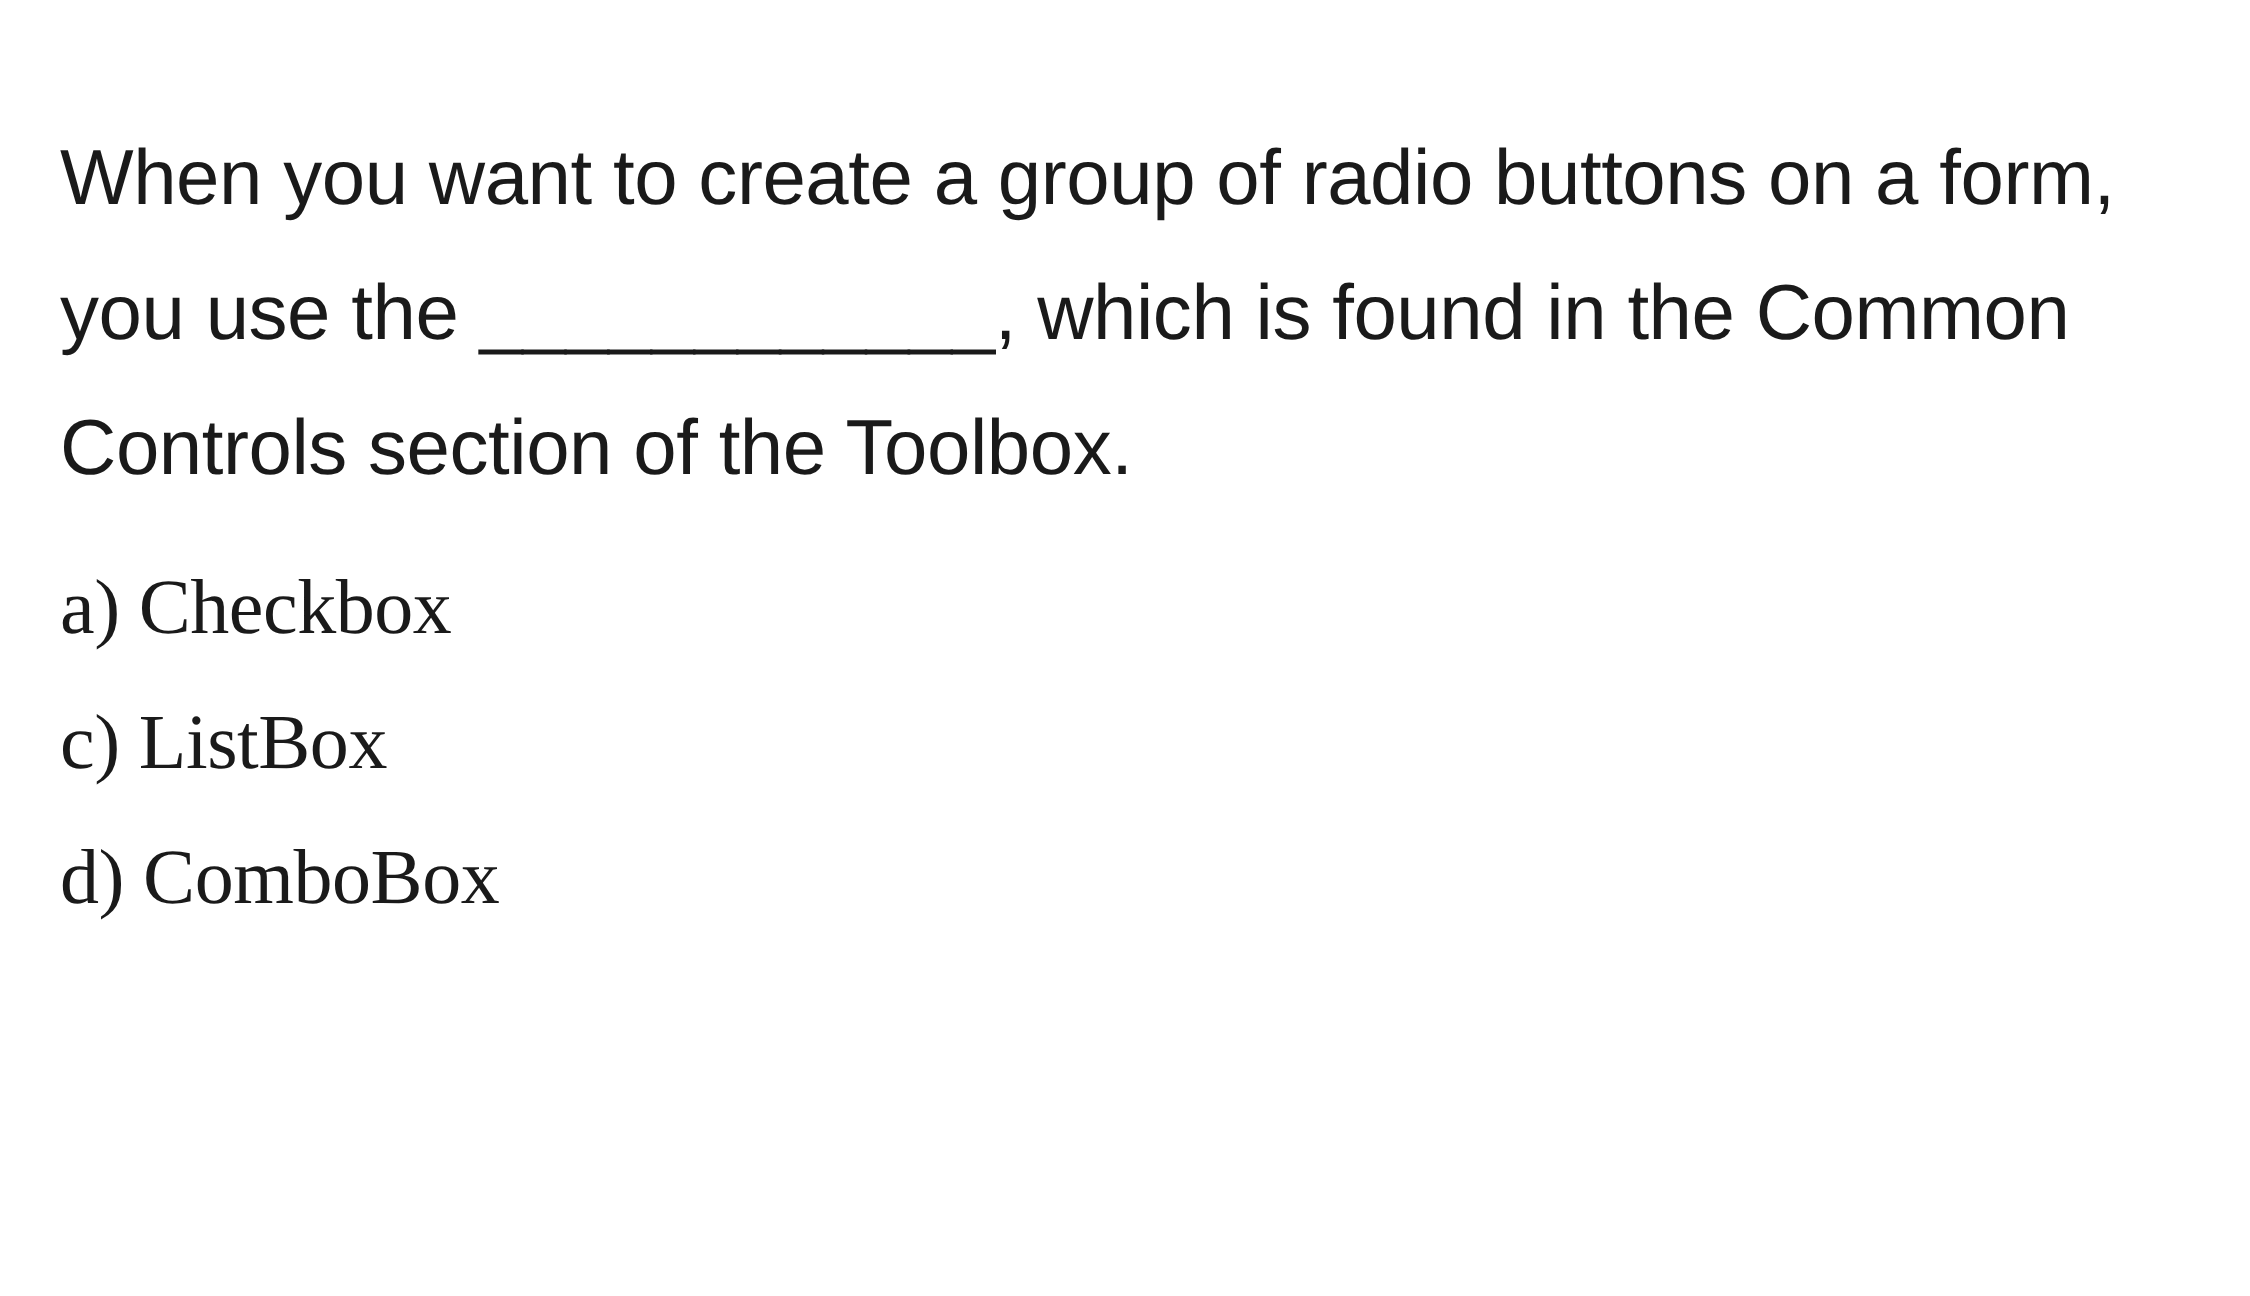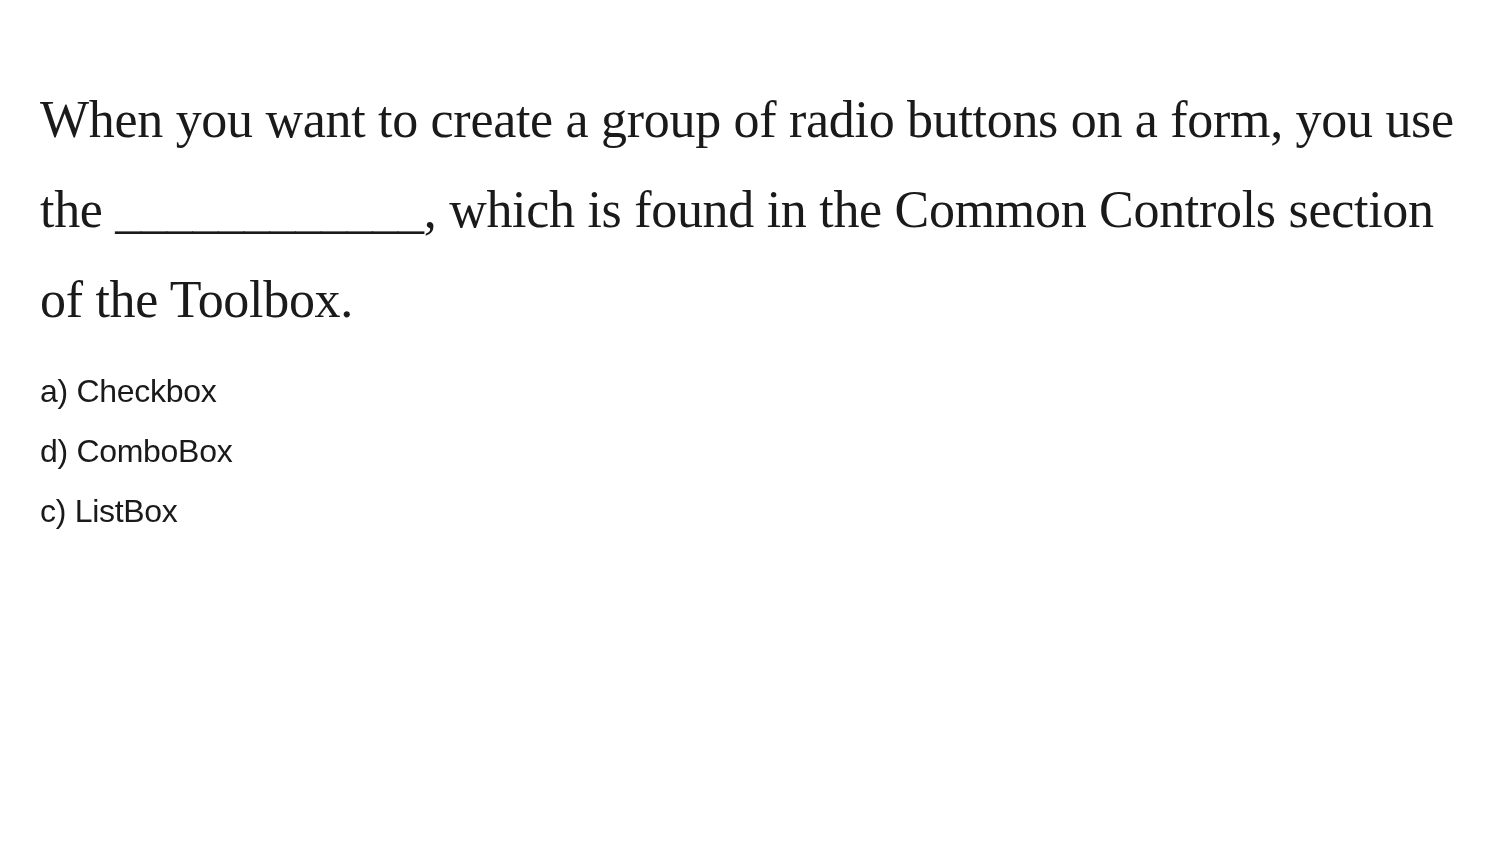--- a/index.html
+++ b/index.html
@@ -14,35 +14,35 @@
     }
     .container {
       padding: 75px 40px 40px 40px;
     }
     .question {
       font-size: 52px;
       line-height: 1.73;
       font-weight: 400;
       margin-bottom: 22px;
       letter-spacing: -0.3px;
-      font-family: Liberation Serif, serif;
     }
     .options {
-      font-size: 32px;
+      font-size: 52px;
       line-height: 1.5;
       font-weight: 400;
       letter-spacing: -0.3px;
+      font-family: Liberation Serif, serif;
     }
     .option {
       margin-bottom: 12px;
     }
   </style>
 </head>
 <body>
 
 <div class="container">
   <div class="question">When you want to create a group of radio buttons on a form, you use the ____________, which is found in the Common Controls section of the Toolbox.</div>
   <div class="options">
     <div class="option">a) Checkbox</div>
+    <div class="option">c) ListBox</div>
     <div class="option">d) ComboBox</div>
-    <div class="option">c) ListBox</div>
   </div>
 </div>
 
 </body></html>

